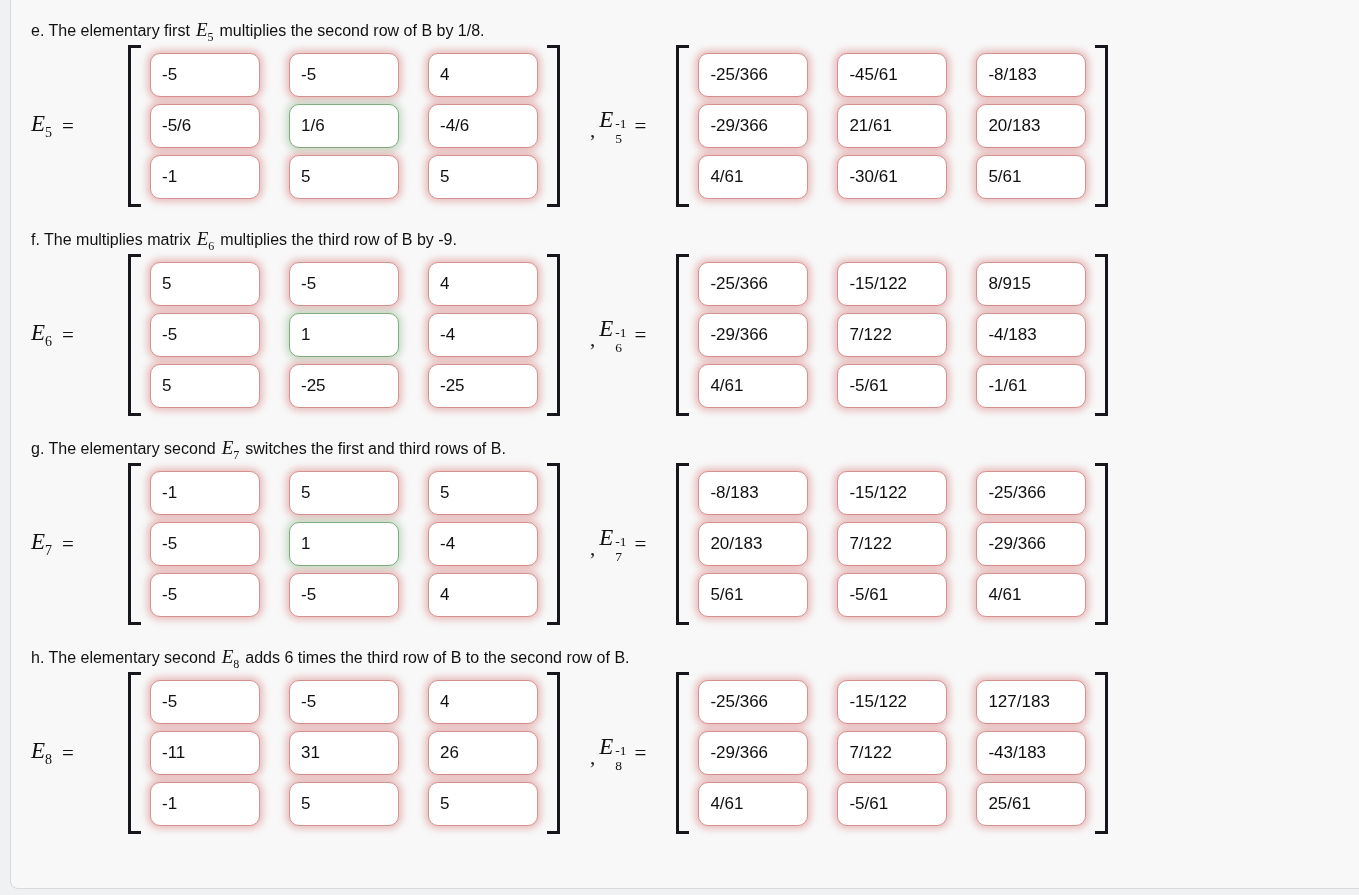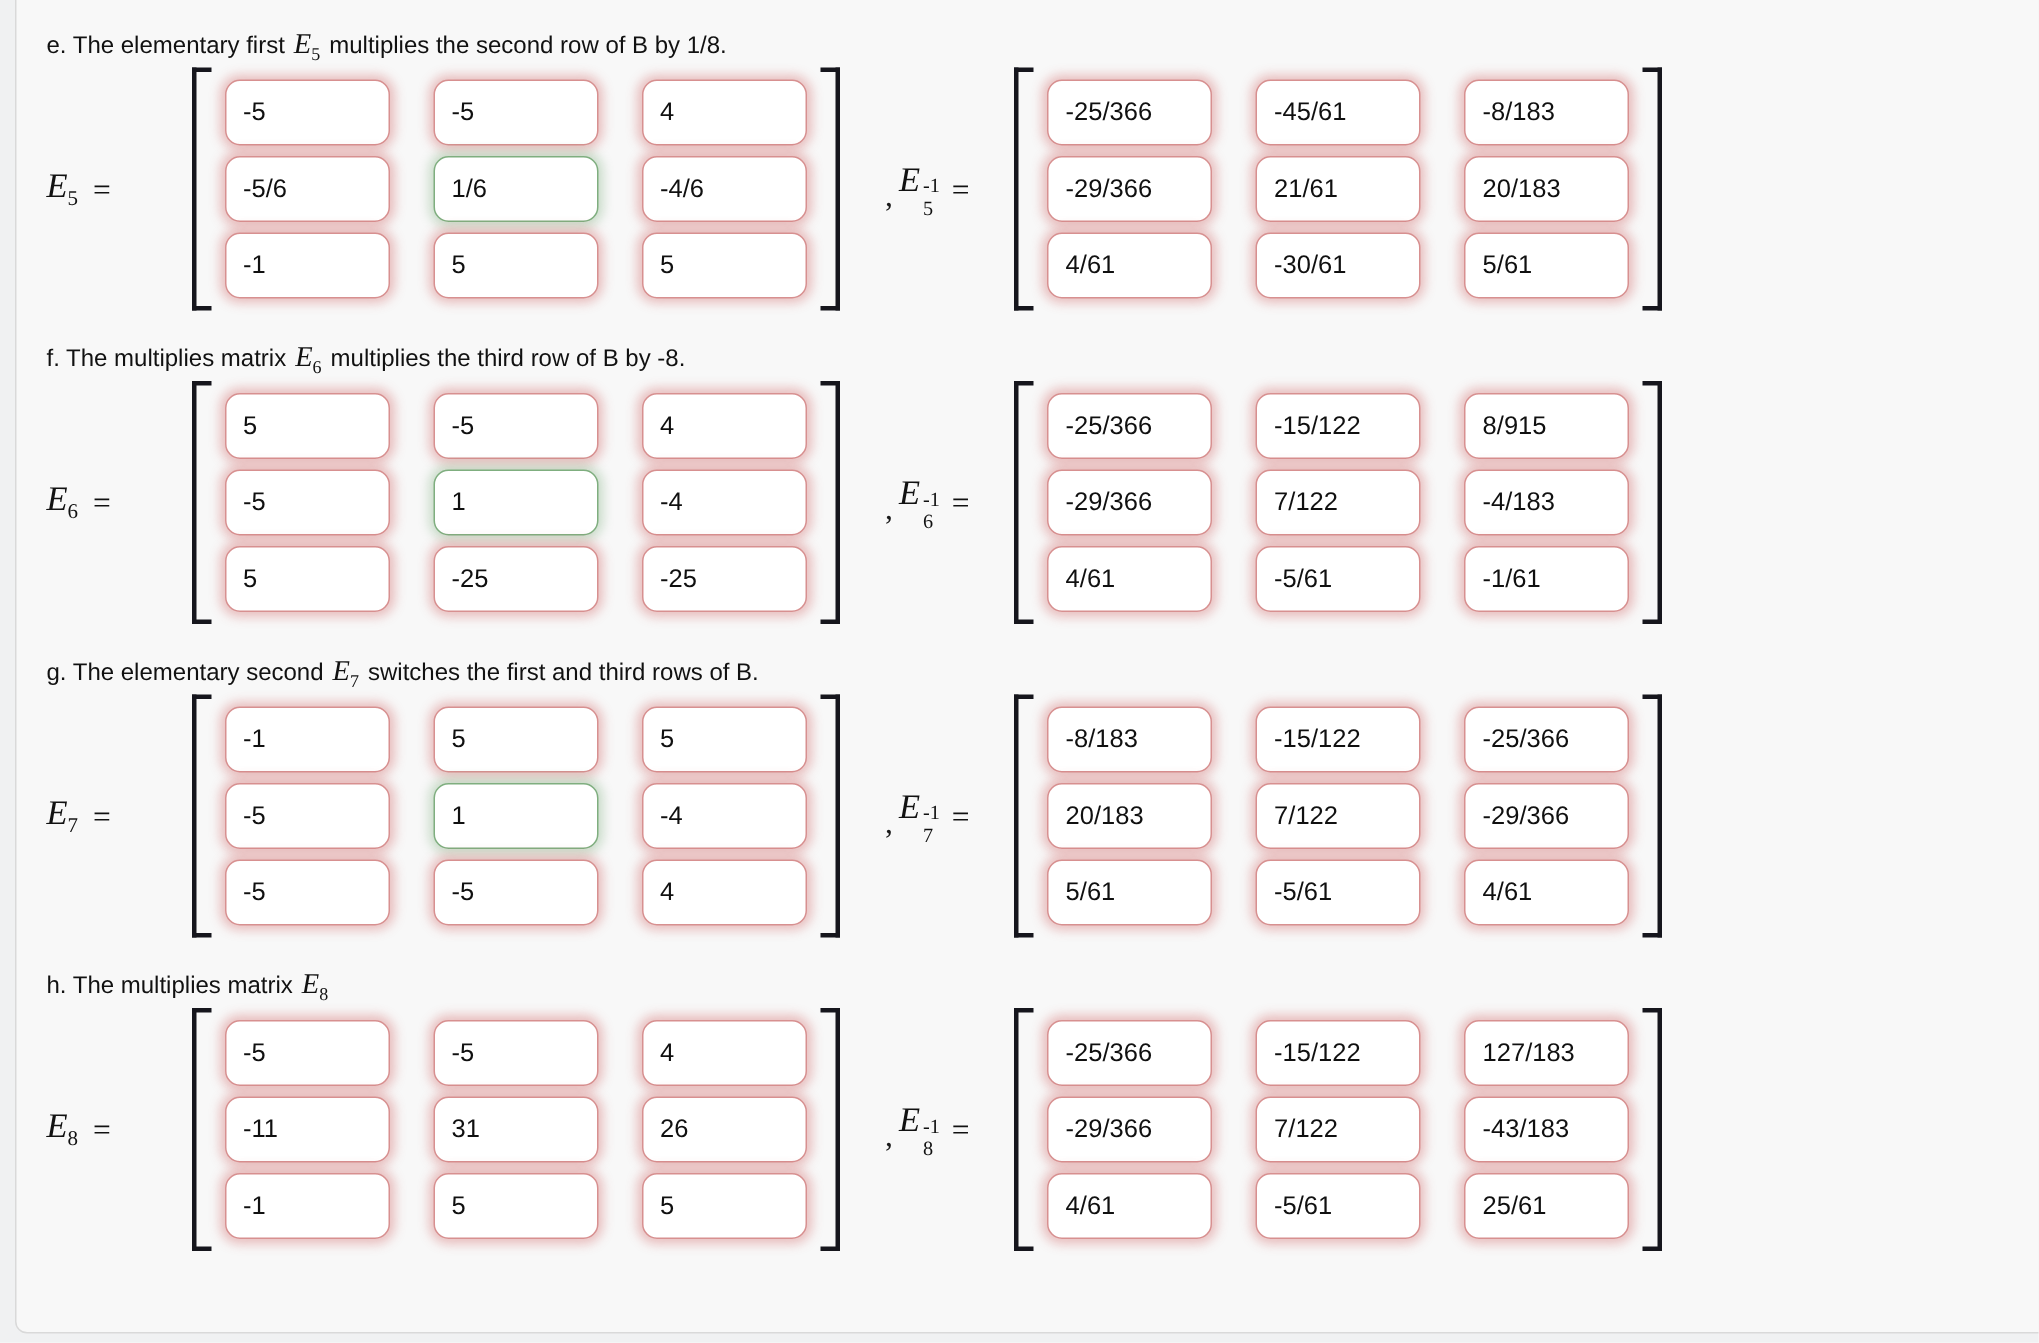--- a/index.html
+++ b/index.html
@@ -172,21 +172,21 @@
               </div>
         <div class="bracket right"></div>
       </div>
     </div>
   </section>
 
   <section class="section">
     <div class="heading">
       <span>f. The multiplies matrix</span>
       <span class="math"><span>E</span><sub>6</sub></span>
-      <span>multiplies the third row of B by -8.</span>
+      <span>multiplies the third row of B by -9.</span>
     </div>
     <div class="eq-row">
       <div class="mlabel">
         <span class="math"><span>E</span><sub>6</sub></span>
         <span class="eq">=</span>
       </div>
       <div class="matrix">
         <div class="bracket left"></div>
         <div class="grid">
                 <input type="text" class="cell incorrect" value="5" style="">
@@ -274,22 +274,23 @@
                 <input type="text" class="cell incorrect" value="-5/61" style="">
                 <input type="text" class="cell incorrect" value="4/61" style="">
               </div>
         <div class="bracket right"></div>
       </div>
     </div>
   </section>
 
   <section class="section">
     <div class="heading">
-      <span>h. The multiplies matrix</span>
+      <span>h. The elementary second</span>
       <span class="math"><span>E</span><sub>8</sub></span>
+      <span>adds 6 times the third row of B to the second row of B.</span>
     </div>
     <div class="eq-row">
       <div class="mlabel">
         <span class="math"><span>E</span><sub>8</sub></span>
         <span class="eq">=</span>
       </div>
       <div class="matrix">
         <div class="bracket left"></div>
         <div class="grid">
                 <input type="text" class="cell incorrect" value="-5" style="">

